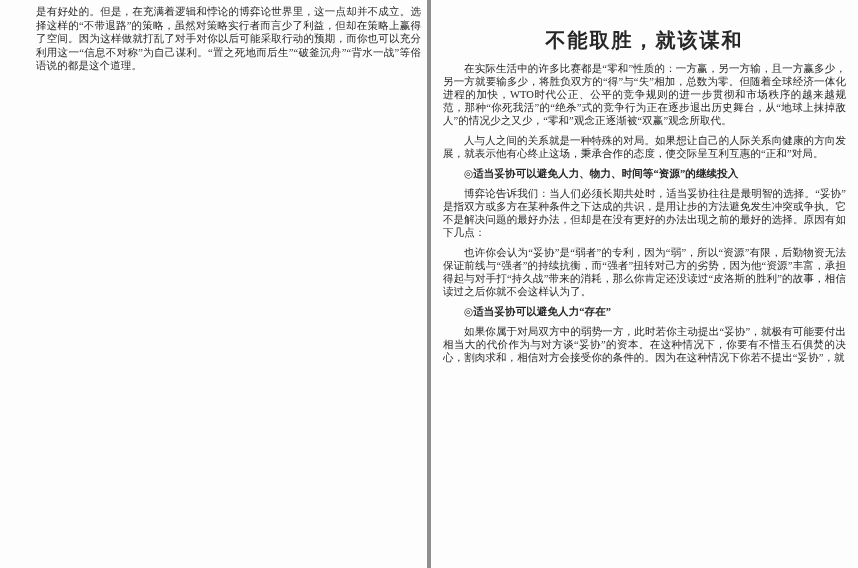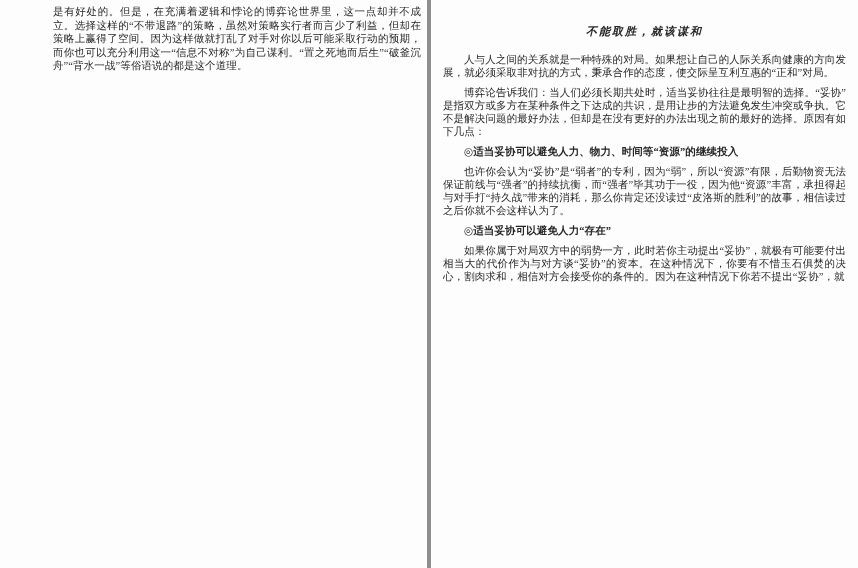--- a/index.html
+++ b/index.html
@@ -42,33 +42,31 @@
     font-size: 10.5px;
     line-height: 13px;
     letter-spacing: 0.1px;
     text-align: justify;
     margin: 0;
     text-indent: 2em;
   }
   .page-left .body-text {
     text-indent: 0;
     line-height: 13.6px;
-    margin-left: 17px;
   }
   .page-right .body-text {
     margin-top: 7px;
   }
   .chapter-title {
-    font-size: 11px;
+    font-size: 20px;
     font-weight: bold;
     text-align: center;
-    margin: 8px 0 12px 0;
+    margin: 17px 0 12px 0;
     line-height: 20px;
     letter-spacing: 2px;
-    font-style: italic;
   }
   .subhead {
     font-weight: bold;
     margin-top: 9px;
     margin-bottom: 2px;
   }
 </style>
 </head>
 <body>
 
@@ -76,21 +74,22 @@
 
   <div class="page page-left">
     <p class="body-text">是有好处的。但是，在充满着逻辑和悖论的博弈论世界里，这一点却并不成立。选择这样的“不带退路”的策略，虽然对策略实行者而言少了利益，但却在策略上赢得了空间。因为这样做就打乱了对手对你以后可能采取行动的预期，而你也可以充分利用这一“信息不对称”为自己谋利。“置之死地而后生”“破釜沉舟”“背水一战”等俗语说的都是这个道理。</p>
   </div>
 
   <div class="page-divider"></div>
 
   <div class="page page-right">
     <h1 class="chapter-title">不能取胜，就该谋和</h1>
 
-    <p class="body-text">人与人之间的关系就是一种特殊的对局。如果想让自己的人际关系向健康的方向发展，就必须采取非对抗的方式，秉承合作的态度，使交际呈互利互惠的“正和”对局。</p>
+    <p class="body-text">在实际生活中的许多比赛都是“零和”性质的：一方赢，另一方输，且一方赢多少，另一方就要输多少，将胜负双方的“得”与“失”相加，总数为零。但随着全球经济一体化进程的加快，WTO时代公正、公平的竞争规则的进一步贯彻和市场秩序的越来越规范，那种“你死我活”的“绝杀”式的竞争行为正在逐步退出历史舞台，从“地球上抹掉敌人”的情况少之又少，“零和”观念正逐渐被“双赢”观念所取代。</p>
+    <p class="body-text">人与人之间的关系就是一种特殊的对局。如果想让自己的人际关系向健康的方向发展，就表示他有心终止这场，秉承合作的态度，使交际呈互利互惠的“正和”对局。</p>
+    <p class="body-text subhead">◎适当妥协可以避免人力、物力、时间等“资源”的继续投入</p>
     <p class="body-text">博弈论告诉我们：当人们必须长期共处时，适当妥协往往是最明智的选择。“妥协”是指双方或多方在某种条件之下达成的共识，是用让步的方法避免发生冲突或争执。它不是解决问题的最好办法，但却是在没有更好的办法出现之前的最好的选择。原因有如下几点：</p>
-    <p class="body-text subhead">◎适当妥协可以避免人力、物力、时间等“资源”的继续投入</p>
-    <p class="body-text">也许你会认为“妥协”是“弱者”的专利，因为“弱”，所以“资源”有限，后勤物资无法保证前线与“强者”的持续抗衡，而“强者”毕其功于一役，因为他“资源”丰富，承担得起与对手打“持久战”带来的消耗，那么你肯定还没读过“皮洛斯的胜利”的故事，相信读过之后你就不会这样认为了。</p>
+    <p class="body-text">也许你会认为“妥协”是“弱者”的专利，因为“弱”，所以“资源”有限，后勤物资无法保证前线与“强者”的持续抗衡，而“强者”扭转对己方的劣势，因为他“资源”丰富，承担得起与对手打“持久战”带来的消耗，那么你肯定还没读过“皮洛斯的胜利”的故事，相信读过之后你就不会这样认为了。</p>
     <p class="body-text subhead">◎适当妥协可以避免人力“存在”</p>
     <p class="body-text">如果你属于对局双方中的弱势一方，此时若你主动提出“妥协”，就极有可能要付出相当大的代价作为与对方谈“妥协”的资本。在这种情况下，你要有不惜玉石俱焚的决心，割肉求和，相信对方会接受你的条件的。因为在这种情况下你若不提出“妥协”，就</p>
   </div>
 
 </div>
 
 </body></html>

